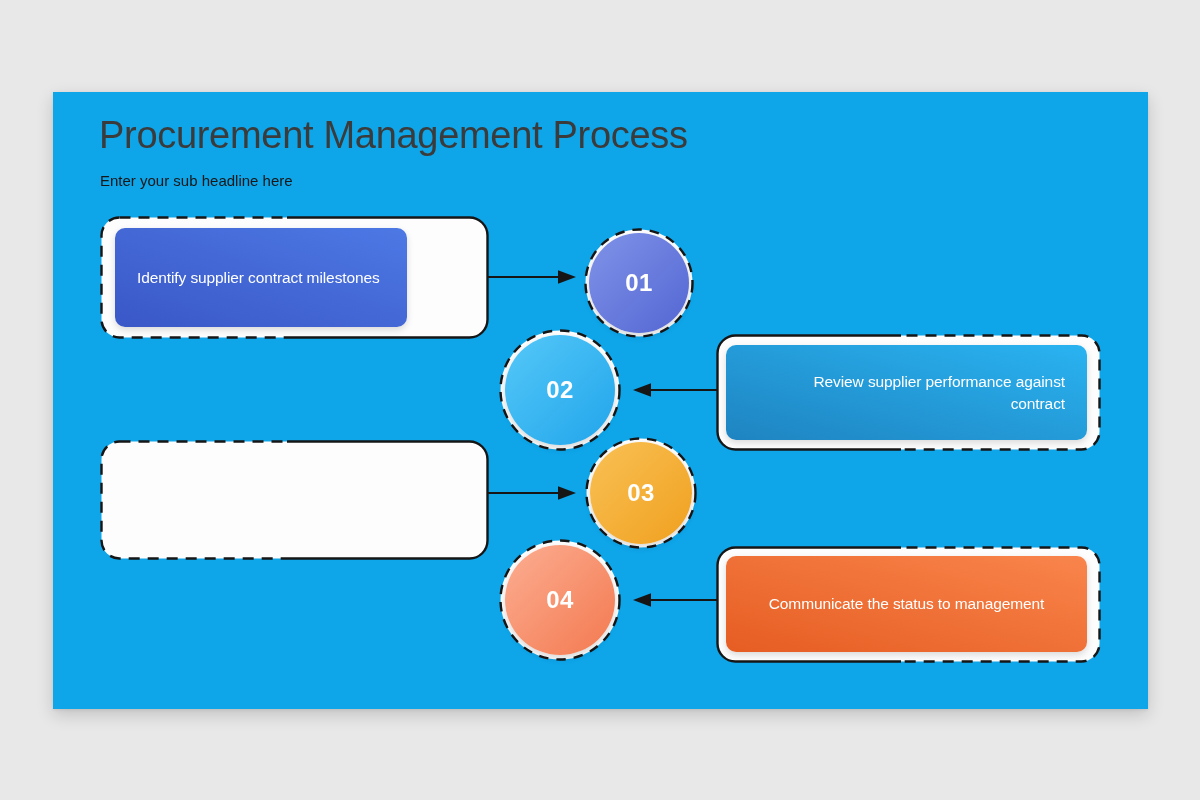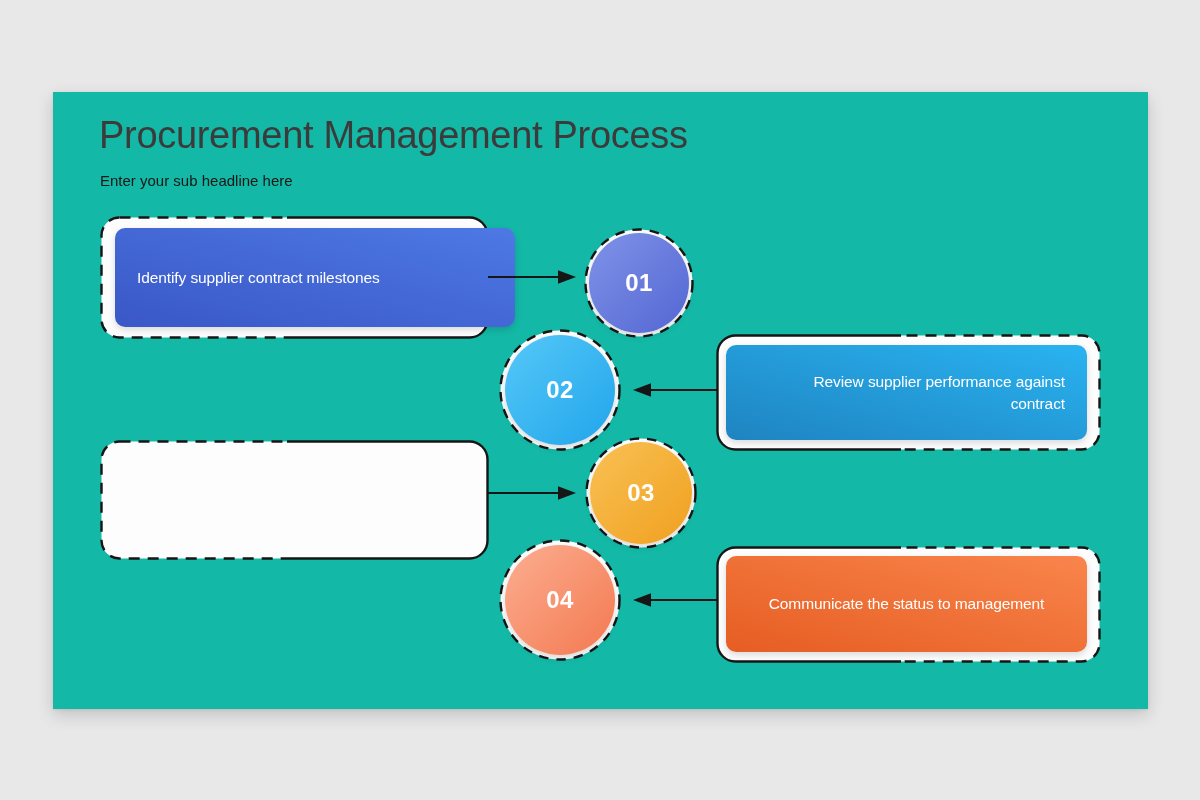--- a/index.html
+++ b/index.html
@@ -3,21 +3,21 @@
 <meta charset="utf-8">
 <style>
   html,body{margin:0;padding:0}
   body{
     width:1200px;height:800px;position:relative;overflow:hidden;
     background:#e8e8e9;
     font-family:"Liberation Sans",sans-serif;
   }
   .slide{
     position:absolute;left:53px;top:92px;width:1095px;height:617px;
-    background:#14b8a6;
+    background:#0ea5e9;
     box-shadow:0 6px 16px rgba(0,0,0,.16),0 1px 3px rgba(0,0,0,.08);
   }
   .title{
     position:absolute;left:46px;top:22px;
     font-size:38px;color:#3b3b3b;letter-spacing:-.3px;white-space:nowrap;
   }
   .subtitle{
     position:absolute;left:47px;top:80px;
     font-size:15px;color:#171717;white-space:nowrap;
   }
@@ -32,21 +32,21 @@
   .outline3{left:47px;top:348px}
   .outline4{left:663px;top:454px}
 
   
   .cbox{
     position:absolute;border-radius:10px;box-sizing:border-box;
     display:flex;align-items:center;padding:0 22px;
     color:#fff;font-size:15.5px;letter-spacing:-.1px;line-height:1.4;
     box-shadow:0 3px 7px rgba(0,0,0,.14);
   }
-  .box1{left:62px;top:136px;width:400px;height:99px;
+  .box1{left:62px;top:136px;width:292px;height:99px;
     background:linear-gradient(to top right,#3a57c7,#4d79e5);justify-content:flex-start}
   .box2{left:673px;top:253px;width:361px;height:95px;
     background:linear-gradient(to top right,#1e84c1,#2ab3f1);justify-content:flex-end;text-align:right}
   .box3{left:62px;top:360px;width:360px;height:95px;
     background:linear-gradient(to top right,#d29026,#f6aa12);justify-content:flex-start}
   .box4{left:673px;top:464px;width:361px;height:96px;
     background:linear-gradient(to top right,#e65d22,#f9854c);justify-content:center;text-align:right}
   .box2 span{max-width:300px}
   .box3 span{max-width:250px}
 

